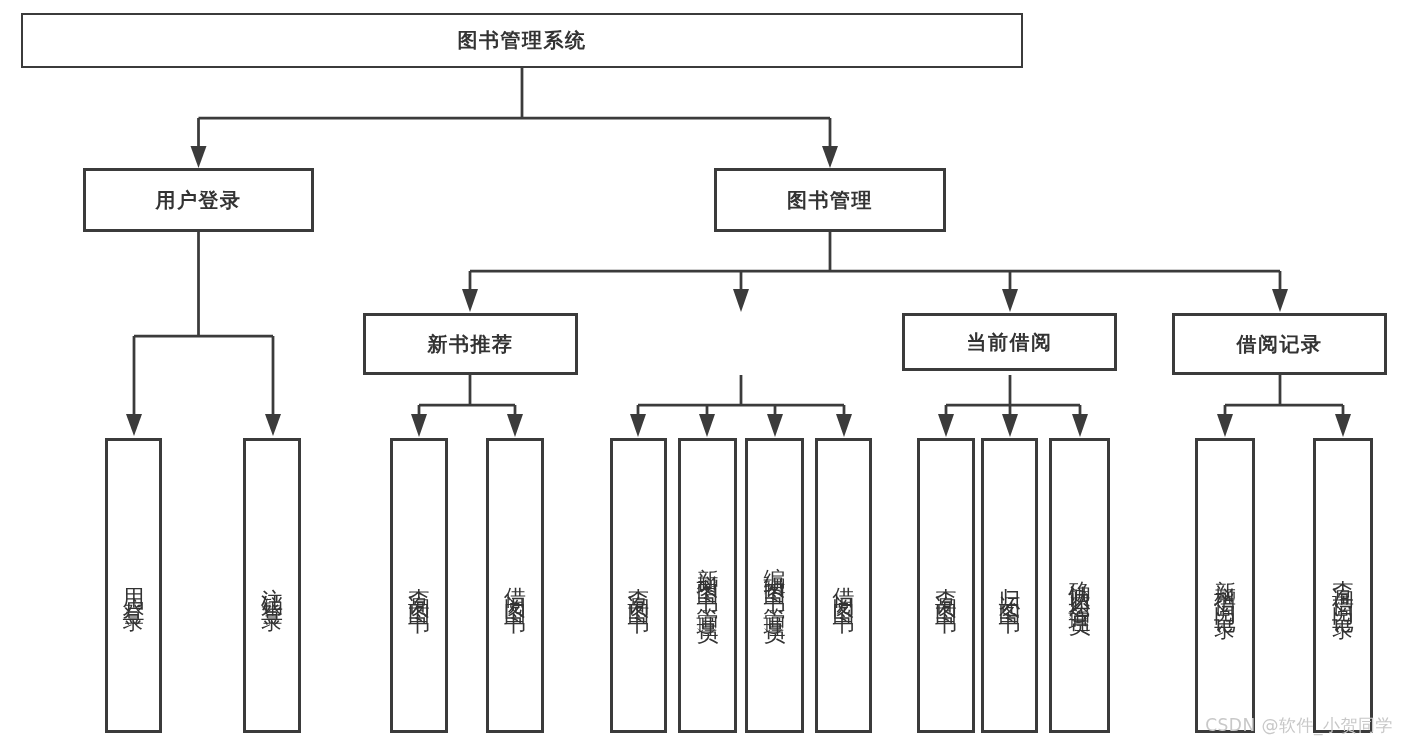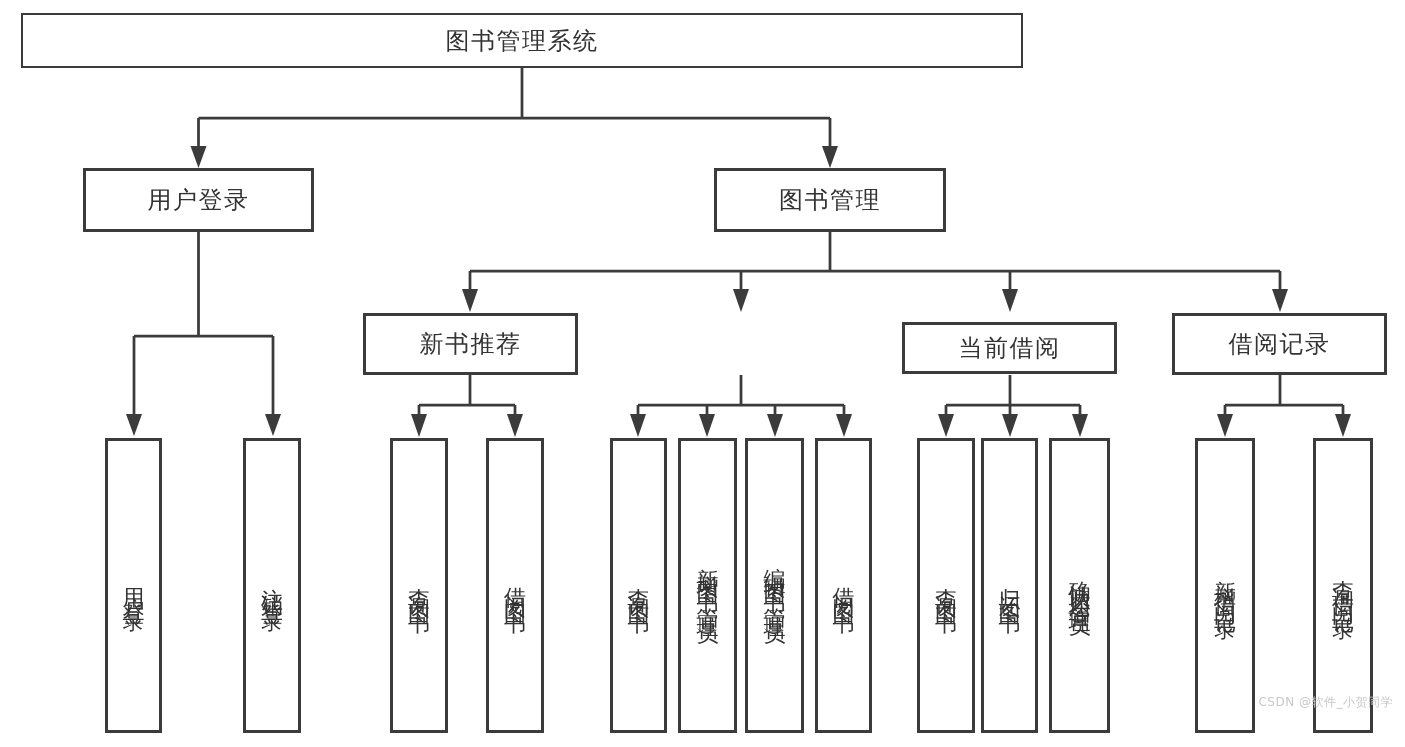--- a/index.html
+++ b/index.html
@@ -27,37 +27,38 @@
     box-sizing: border-box;
     border: 3px solid #3b3b3b;
     background: #ffffff;
     display: flex;
     align-items: center;
     justify-content: center;
     color: #333333;
   }
   .box.root { border-width: 2.5px; }
   .h-label {
-    font-size: 24px;
+    font-size: 20px;
     letter-spacing: 1.5px;
     white-space: nowrap;
+    font-weight: bold;
   }
   .v-label {
     writing-mode: vertical-rl;
     text-orientation: mixed;
     font-size: 22px;
     letter-spacing: 8px;
     line-height: 1;
     white-space: nowrap;
   }
   .watermark {
     position: absolute;
-    top: 694px;
+    top: 714px;
     right: 12px;
-    font-size: 12px;
+    font-size: 17px;
     color: #c8c8c8;
     letter-spacing: 0.5px;
     white-space: nowrap;
     margin-left: 34px;
   }
 </style>
 </head>
 <body>
 
 <div id="canvas">
@@ -119,21 +120,21 @@
   <div class="box" style="left:83px; top:168px; width:231px; height:64px;">
     <span class="h-label">用户登录</span>
   </div>
   <div class="box" style="left:714px; top:168px; width:232px; height:64px;justify-content:center;">
     <span class="h-label">图书管理</span>
   </div>
 
   <div class="box" style="left:363px; top:313px; width:215px; height:62px;text-align:right;">
     <span class="h-label">新书推荐</span>
   </div>
-  <div class="box" style="left:902px; top:322px; width:215px; height:52px;">
+  <div class="box" style="left:902px; top:313px; width:215px; height:58px;">
     <span class="h-label">当前借阅</span>
   </div>
   <div class="box" style="left:1172px; top:313px; width:215px; height:62px;">
     <span class="h-label">借阅记录</span>
   </div>
 
   <div class="box" style="left:105px; top:438px; width:57px; height:295px;">
     <span class="v-label">用户登录</span>
   </div>
   <div class="box" style="left:243px; top:438px; width:58px; height:295px;">

